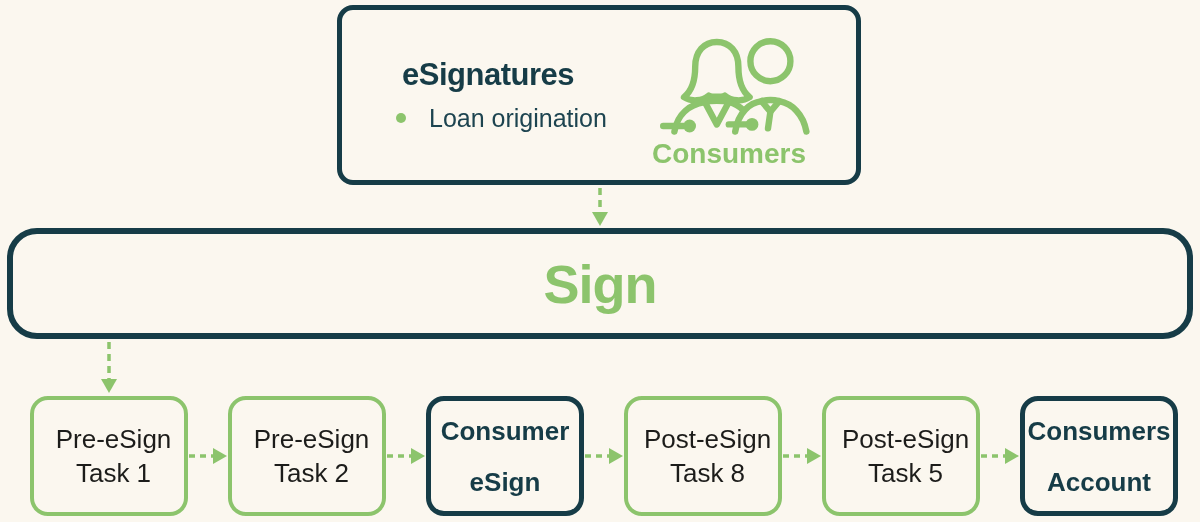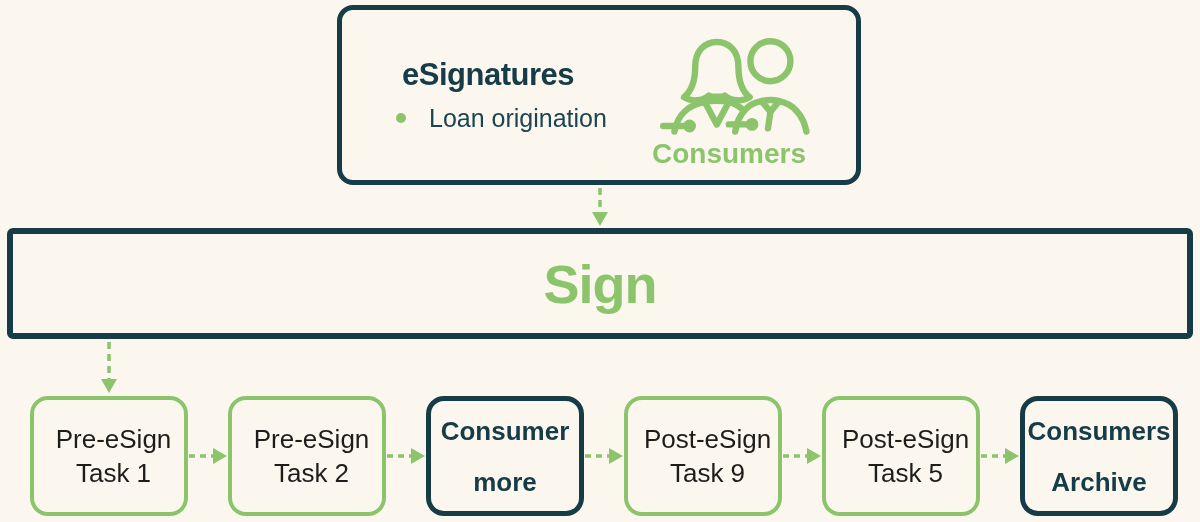--- a/index.html
+++ b/index.html
@@ -43,21 +43,21 @@
     width: 178px; display: flex; flex-direction: column;
     align-items: flex-start; padding-top: 10px;
   }
   .consumers-label {
     color: var(--green); font-weight: bold; font-size: 28px; margin-top: 0px;
   }
 
   
   .sign-bar {
     position: absolute; left: 7px; top: 228px; width: 1186px; height: 111px;
-    border: 6px solid var(--dark-teal); border-radius: 6px;
+    border: 6px solid var(--dark-teal); border-radius: 30px;
     display: flex; align-items: center; justify-content: center;
     background: var(--background);
   }
   .sign-label {
     color: var(--green); font-size: 54px; font-weight: bold; letter-spacing: -1px;
   }
 
   
   .arrow { color: var(--green); position: absolute; }
   .arrow-v1 { left: 591px; top: 187px; }
@@ -156,33 +156,33 @@
 
     <div class="gap">
       <svg width="40" height="18" viewBox="0 0 40 18">
         <line x1="1" y1="9" x2="25" y2="9" stroke="currentColor" stroke-width="3.5" stroke-dasharray="6 5"></line>
         <polygon points="25,1 25,17 39,9" fill="currentColor"></polygon>
       </svg>
     </div>
 
     <div class="step teal-step">
       <div>Consumer</div>
-      <div>more</div>
+      <div>eSign</div>
     </div>
 
     <div class="gap">
       <svg width="40" height="18" viewBox="0 0 40 18">
         <line x1="1" y1="9" x2="25" y2="9" stroke="currentColor" stroke-width="3.5" stroke-dasharray="6 5"></line>
         <polygon points="25,1 25,17 39,9" fill="currentColor"></polygon>
       </svg>
     </div>
 
     <div class="step green-step">
       <div>Post-eSign</div>
-      <div>Task 9</div>
+      <div>Task 8</div>
     </div>
 
     <div class="gap">
       <svg width="40" height="18" viewBox="0 0 40 18">
         <line x1="1" y1="9" x2="25" y2="9" stroke="currentColor" stroke-width="3.5" stroke-dasharray="6 5"></line>
         <polygon points="25,1 25,17 39,9" fill="currentColor"></polygon>
       </svg>
     </div>
 
     <div class="step green-step">
@@ -192,17 +192,17 @@
 
     <div class="gap">
       <svg width="40" height="18" viewBox="0 0 40 18">
         <line x1="1" y1="9" x2="25" y2="9" stroke="currentColor" stroke-width="3.5" stroke-dasharray="6 5"></line>
         <polygon points="25,1 25,17 39,9" fill="currentColor"></polygon>
       </svg>
     </div>
 
     <div class="step teal-step">
       <div>Consumers</div>
-      <div>Archive</div>
+      <div>Account</div>
     </div>
 
   </div>
 </div>
 
 </body></html>

